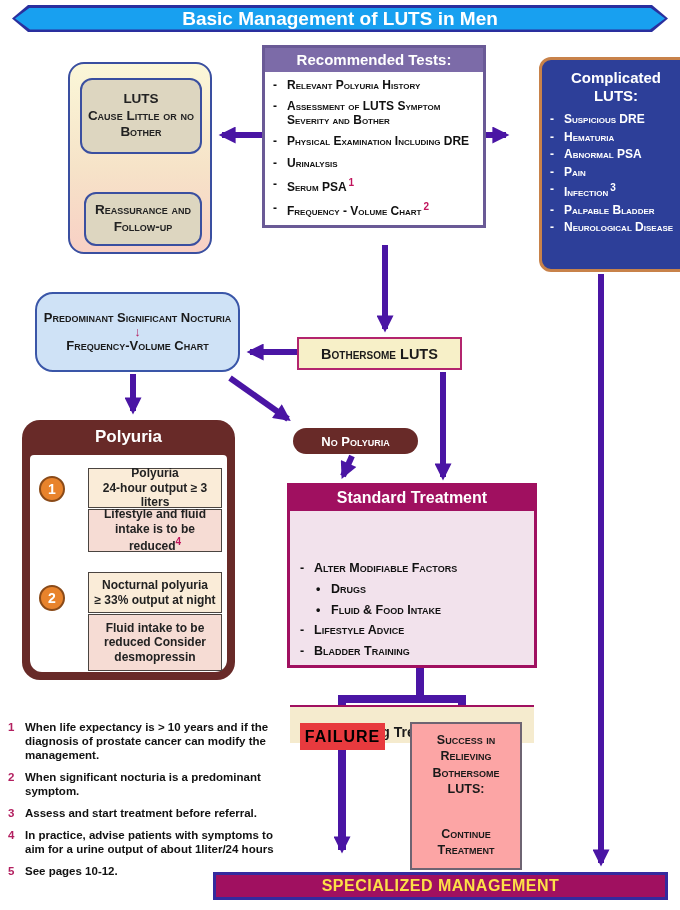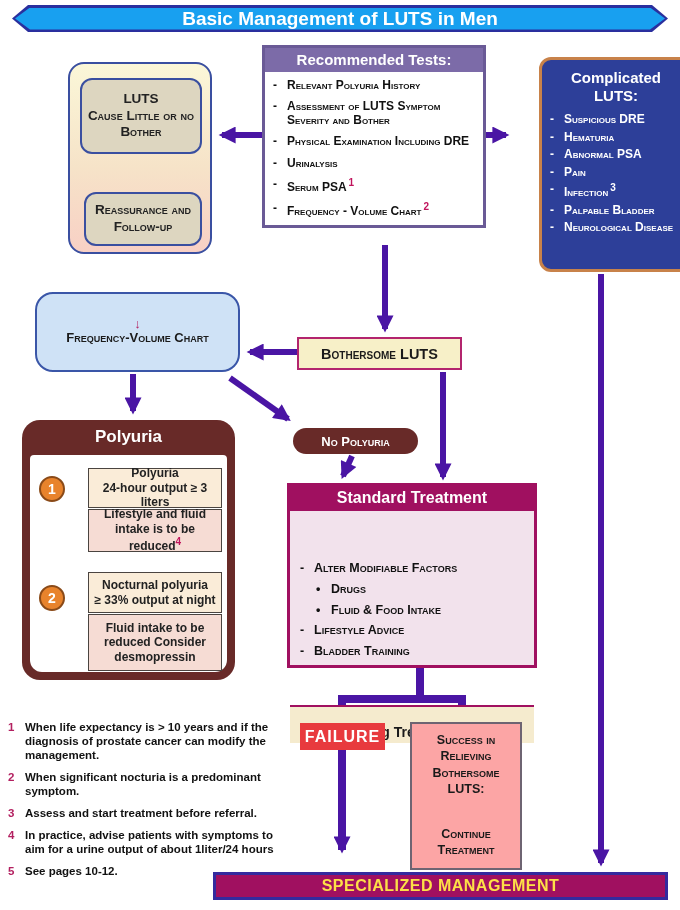--- a/index.html
+++ b/index.html
@@ -79,21 +79,21 @@
   
   .standard{position:absolute;left:287px;top:483px;width:250px;height:185px;border:3px solid #a01060;
     box-sizing:border-box;display:flex;flex-direction:column;background:#f2e2ec;gap:40px;}
   .std-header{background:#a01060;color:#fff;text-align:center;font-size:16px;padding:3px 0 4px;}
   .std-body{flex:1;padding:10px 6px 6px 10px;display:flex;flex-direction:column;gap:6px;}
   .std-body .li{font-size:12.5px;}
   .std-footer{background:#f5ebce;border-top:2.5px solid #a01060;text-align:center;font-size:14px;padding:14px 0 4px;}
   .std-footer sup{color:#c0145c;font-size:11px;}
 
   
-  .failure{position:absolute;left:300px;top:723px;width:85px;height:27px;background:#e83a3e;color:#ffffff;
+  .failure{position:absolute;left:300px;top:723px;width:85px;height:27px;background:#e83a3e;color:#000000;
     display:flex;align-items:center;justify-content:center;font-size:16px;letter-spacing:1px;}
   .success{position:absolute;left:410px;top:722px;width:112px;height:148px;background:#fca5a5;
     border:2px solid #6e6472;box-sizing:border-box;display:flex;flex-direction:column;justify-content:space-between;
     text-align:center;font-variant:small-caps;font-size:12.5px;line-height:1.3;padding:8px 10px 10px;}
 
   
   .specialized{position:absolute;left:213px;top:872px;width:455px;height:28px;background:#a01060;
     border:3px solid #342a9e;box-sizing:border-box;color:#fde047;display:flex;align-items:center;justify-content:center;
     font-size:16px;letter-spacing:0.5px;}
 
@@ -207,20 +207,21 @@
           <span class="li-text">Palpable Bladder</span>
         </div>
         <div class="li">
           <span class="bullet">-</span>
           <span class="li-text">Neurological Disease</span>
         </div>
       </div>
   </div>
 
   <div class="nocturia">
+    <div>Predominant Significant Nocturia</div>
     <div class="mini-arrow">↓</div>
     <div>Frequency-Volume Chart</div>
   </div>
 
   <div class="bothersome">Bothersome LUTS</div>
 
   <div class="polyuria-panel"></div>
   <div class="poly-header">Polyuria</div>
   <div class="poly-inner"></div>
 

